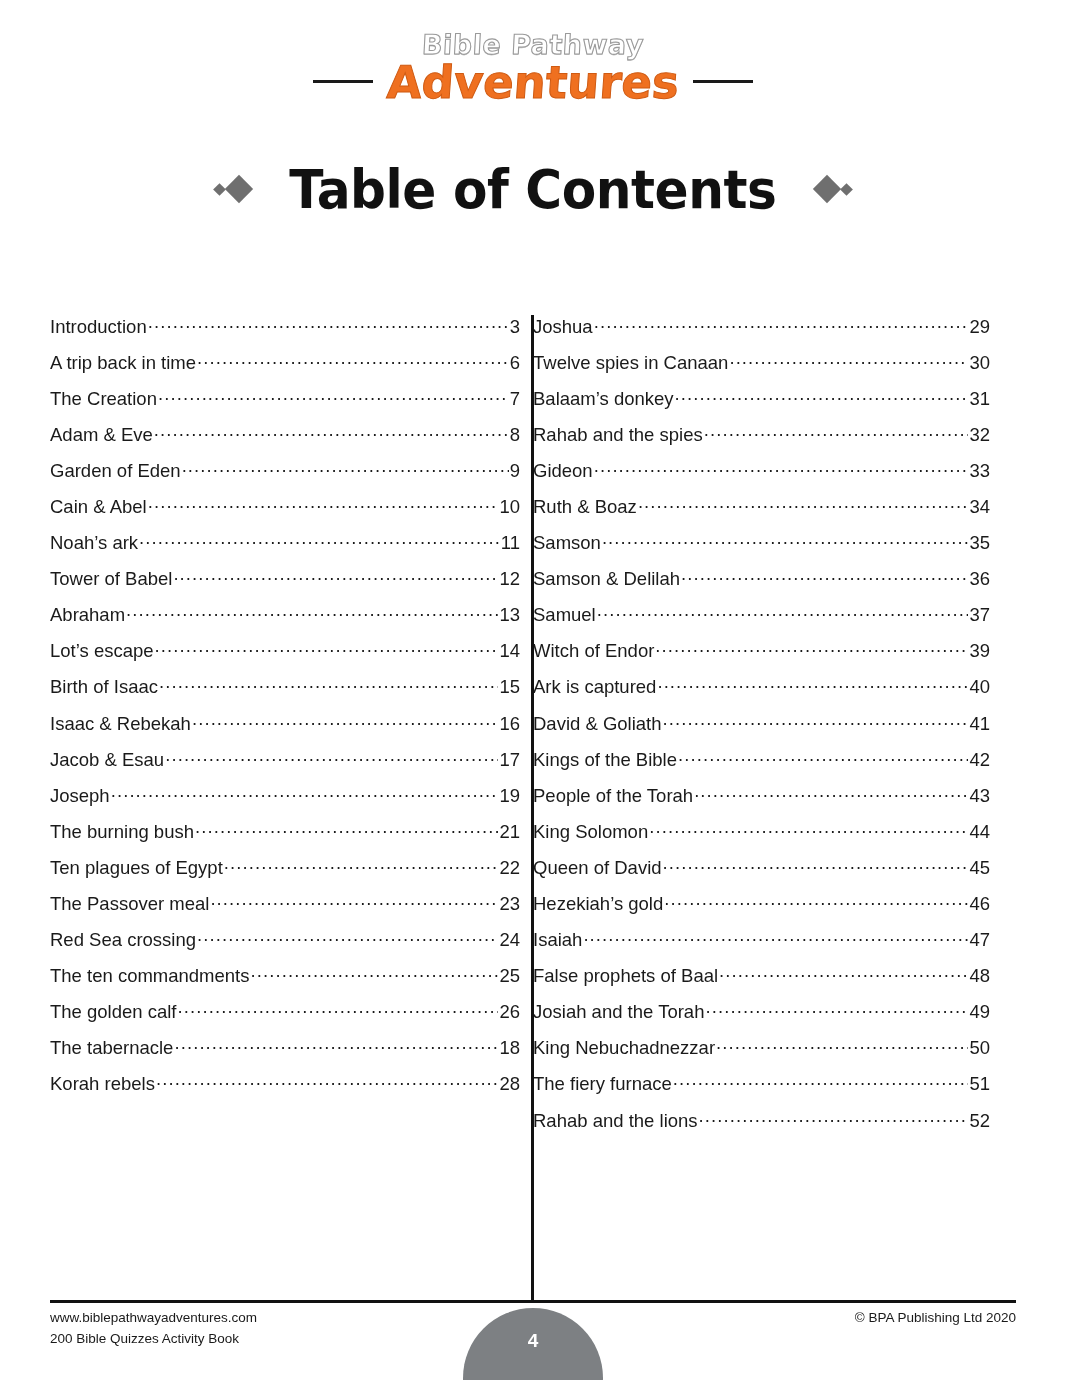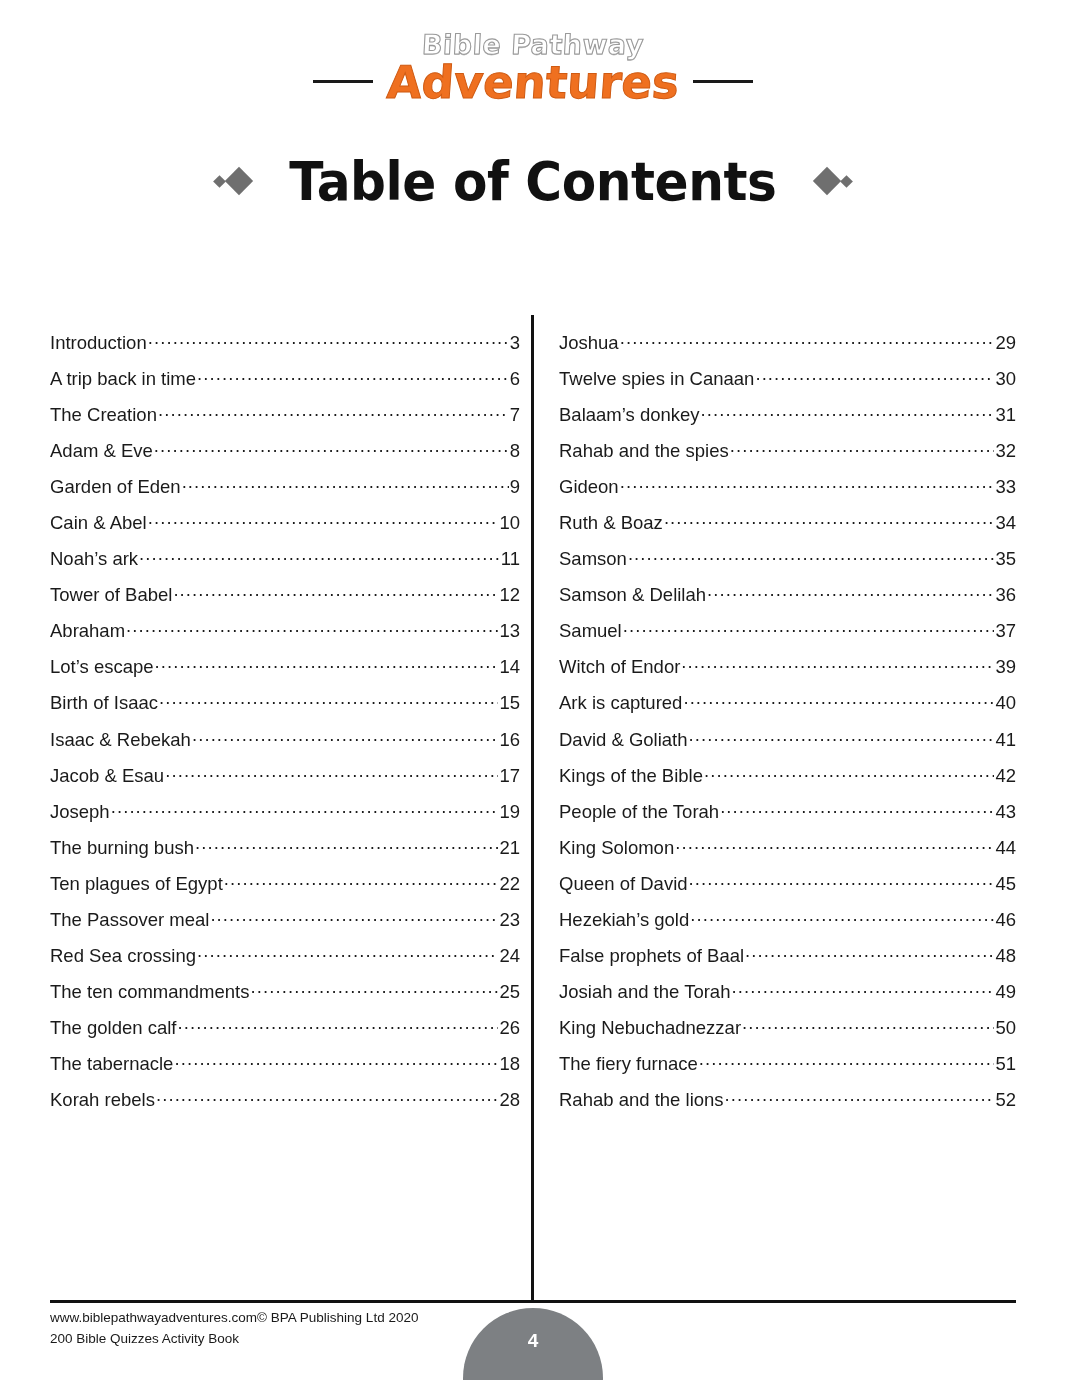--- a/index.html
+++ b/index.html
@@ -61,21 +61,21 @@
     letter-spacing: 0px;
     color: #ef7020;
     -webkit-text-stroke: 1px #cf5a12;
     margin-top: 2px;
     transform: skewX(-4deg);
   }
 
   
   .title-row {
     position: absolute;
-    left: 0; top: 142px;
+    left: 0; top: 150px;
     width: 1066px;
     height: 78px;
     display: flex;
     align-items: center;
     justify-content: center;
     gap: 10px;
   }
   .toc-title {
     font-family: "DejaVu Sans", sans-serif;
     font-size: 54px;
@@ -96,25 +96,24 @@
   }
   .dia.sm { width: 9px;  height: 9px;  }
   .dia.lg { width: 20px; height: 20px; }
   .orn.left  { margin-right: 12px; }
   .orn.right { margin-left: 12px; }
 
   
   .toc-body {
     position: absolute;
     left: 50px;
-    top: 330px;
+    top: 314px;
     width: 966px;
     height: 880px;
     display: flex;
-    justify-content: space-between;
   }
   .col {
     width: 470px;
     display: flex;
     flex-direction: column;
   }
   .col.left  { padding-right: 0px; }
   .col.right { padding-left: 13px; }
 
   .divider {
@@ -166,21 +165,21 @@
     height: 3px;
     background: #111111;
   }
   .footer {
     position: absolute;
     left: 50px;
     top: 1308px;
     width: 966px;
     height: 56px;
     display: flex;
-    justify-content: flex-start;
+    justify-content: space-between;
   }
   .footer-left {
     font-family: "Liberation Sans", sans-serif;
     font-size: 13.5px;
     color: #1a1a1a;
     line-height: 1.55;
   }
   .footer-right {
     font-family: "Liberation Sans", sans-serif;
     font-size: 13.5px;
@@ -427,20 +426,25 @@
           <span class="toc-label">Queen of David</span>
           <span class="toc-leader"></span>
           <span class="toc-page">45</span>
         </div>
         <div class="toc-entry">
           <span class="toc-label">Hezekiah’s gold</span>
           <span class="toc-leader"></span>
           <span class="toc-page">46</span>
         </div>
         <div class="toc-entry">
+          <span class="toc-label">Isaiah</span>
+          <span class="toc-leader"></span>
+          <span class="toc-page">47</span>
+        </div>
+        <div class="toc-entry">
           <span class="toc-label">False prophets of Baal</span>
           <span class="toc-leader"></span>
           <span class="toc-page">48</span>
         </div>
         <div class="toc-entry">
           <span class="toc-label">Josiah and the Torah</span>
           <span class="toc-leader"></span>
           <span class="toc-page">49</span>
         </div>
         <div class="toc-entry">

